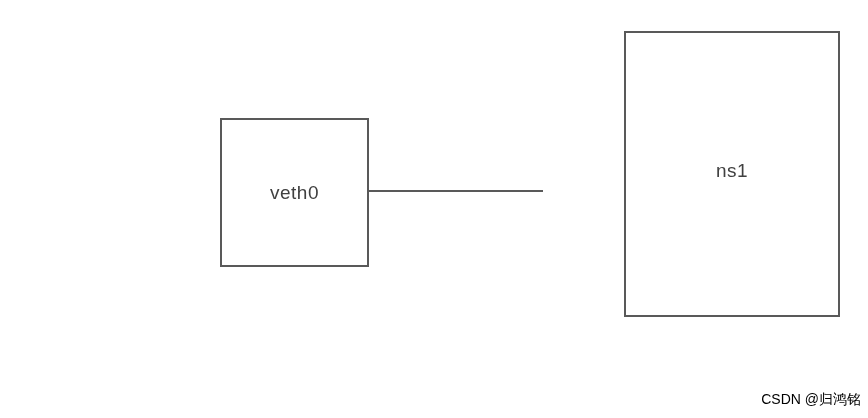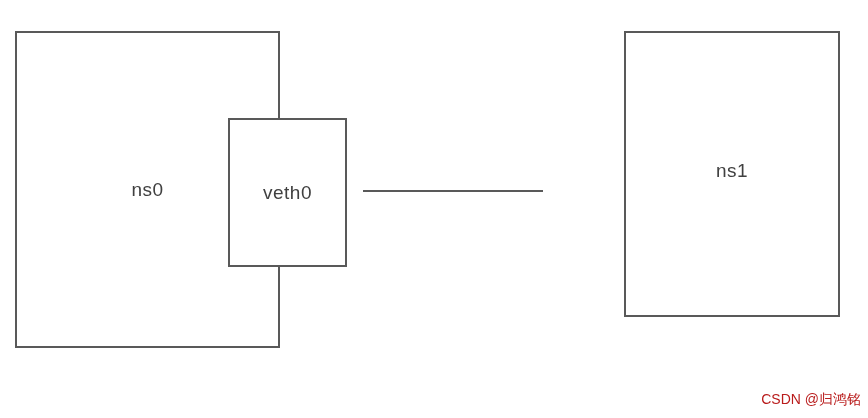--- a/index.html
+++ b/index.html
@@ -40,23 +40,23 @@
   }
   #ns1-box {
     left: 624px;
     top: 31px;
     width: 216px;
     height: 286px;
     z-index: 1;
   }
   
   #veth0-box {
-    left: 228px;
+    left: 220px;
     top: 118px;
-    width: 119px;
+    width: 149px;
     height: 149px;
     z-index: 3;
   }
   #veth1-box {
     left: 541px;
     top: 118px;
     width: 148px;
     height: 150px;
     z-index: 3;
   }
@@ -70,33 +70,30 @@
     width: 180px;
     height: 2px;
     background: #595959;
     z-index: 2;
   }
   .watermark {
     position: absolute;
     right: 7px;
     bottom: 9px;
     font-size: 14px;
-    color: #b91c1c;
+    color: #000000;
     z-index: 4;
     white-space: nowrap;
   }
 </style>
 </head>
 <body>
 
 <div id="canvas">
 
-  <div class="node" id="ns0-box">
-    <span class="label">ns0</span>
-  </div>
 
   <div class="node" id="veth0-box">
     <span class="label">veth0</span>
   </div>
 
   <div class="connector"></div>
 
 
   <div class="node" id="ns1-box">
     <span class="label">ns1</span>

